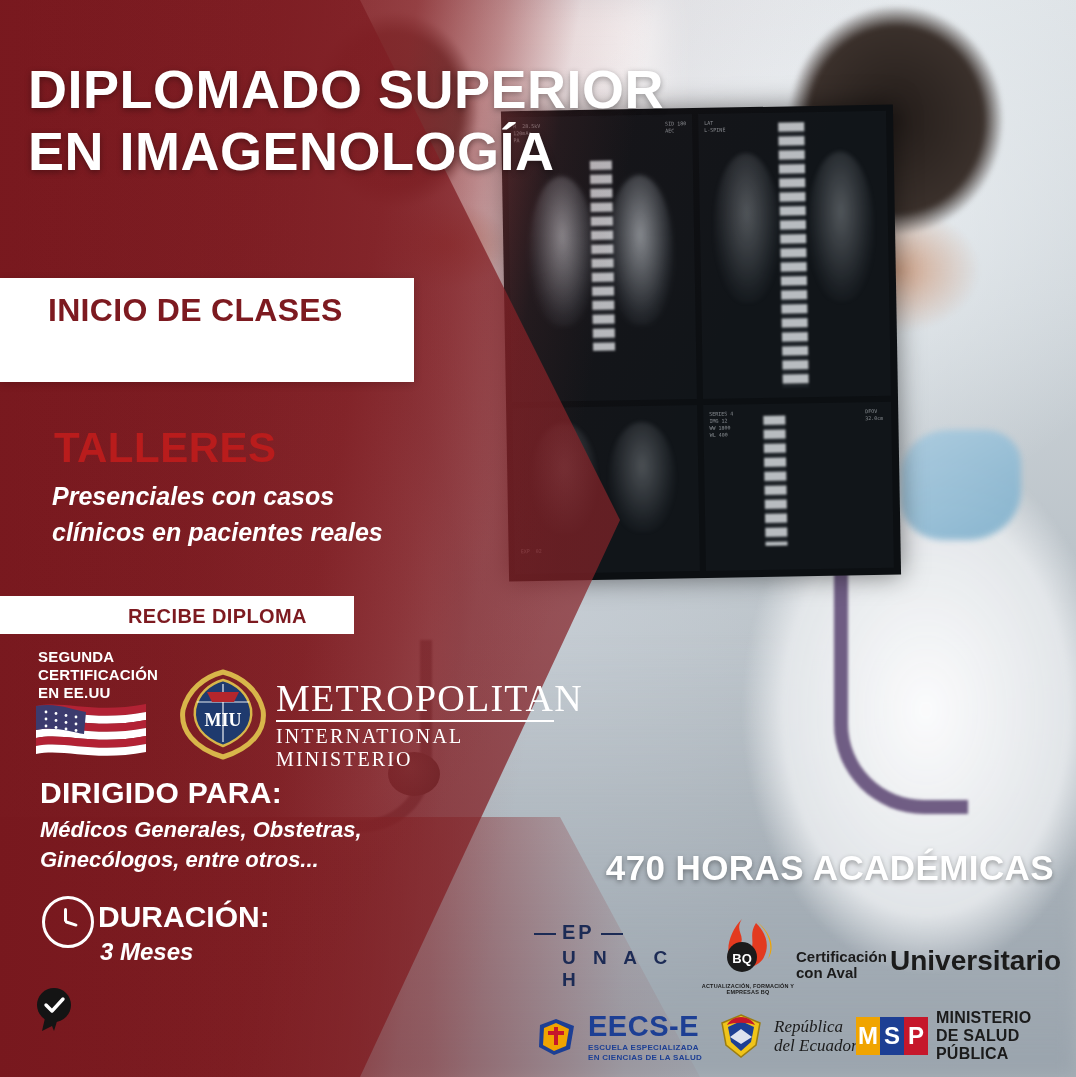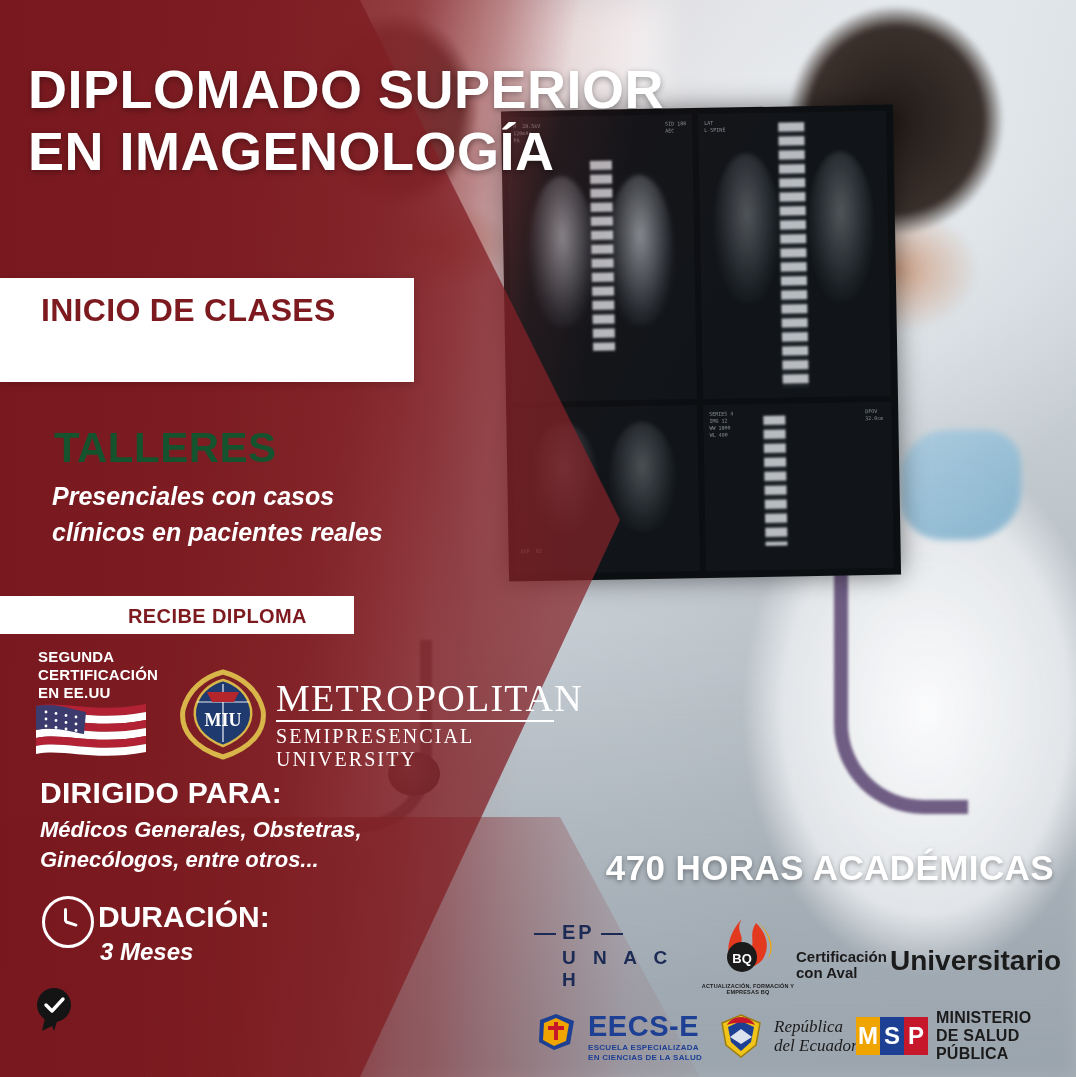--- a/index.html
+++ b/index.html
@@ -173,38 +173,38 @@
   }
   .white-band {
     position: absolute;
     left: 0; top: 278px;
     width: 414px; height: 104px;
     background: #fff;
     box-shadow: 0 2px 8px rgba(0,0,0,0.18);
   }
   .band-l1 {
     position: absolute;
-    left: 41px; top: 292px;
+    left: 48px; top: 292px;
     color: #7d1a20;
     font-size: 32px;
     font-weight: 800;
     letter-spacing: 0.3px;
   }
   .band-l2 {
     position: absolute;
     left: 48px; top: 337px;
     color: #7d1a20;
     font-size: 32px;
     font-weight: 800;
     letter-spacing: 0.3px;
   }
   .talleres {
     position: absolute;
     left: 54px; top: 424px;
-    color: #14532d;
+    color: #b91c1c;
     font-size: 42px;
     font-weight: 800;
     letter-spacing: 0.5px;
   }
   .talleres-sub {
     position: absolute;
     left: 52px; top: 478px;
     color: #fff;
     font-size: 25px;
     font-style: italic;
@@ -406,21 +406,21 @@
     position: absolute;
     left: 94px; top: -4px;
     font-size: 28px;
     font-weight: 800;
     color: #1b1b1b;
     white-space: nowrap;
   }
   .eecs {
     left: 534px; bottom: 14px;
     display: flex;
-    align-items: flex-start;
+    align-items: center;
   }
   .eecs-main {
     font-size: 29px;
     font-weight: 800;
     color: #1d3f94;
     letter-spacing: 0.5px;
   }
   .eecs-sub {
     font-size: 8px;
     font-weight: 700;
@@ -575,21 +575,21 @@
 
   <svg class="metro-shield" viewBox="0 0 98 92">
     <path d="M49 4 C30 9, 14 22, 9 42 C6 62, 20 80, 49 89 C78 80, 92 62, 89 42 C84 22, 68 9, 49 4 Z" fill="none" stroke="#d8b64a" stroke-width="5"></path>
     <path d="M49 12 C35 16, 24 26, 21 41 C19 57, 29 70, 49 78 C69 70, 79 57, 77 41 C74 26, 63 16, 49 12 Z" fill="#1f3a6e" stroke="#d8b64a" stroke-width="2.5"></path>
     <path d="M49 16 L49 74" stroke="#ffffff" stroke-width="2" opacity=".55"></path>
     <path d="M23 34 L75 34" stroke="#ffffff" stroke-width="2" opacity=".45"></path>
     <path d="M33 24 L65 24 L60 34 L38 34 Z" fill="#b4262c"></path>
     <text x="49" y="58" font-family="Liberation Serif, serif" font-size="18" fill="#ffffff" text-anchor="middle" font-weight="bold">MIU</text>
   </svg>
   <div class="metro-name">METROPOLITAN</div>
-  <div class="metro-sub">SEMIPRESENCIAL UNIVERSITY</div>
+  <div class="metro-sub">INTERNATIONAL MINISTERIO</div>
 
   <div class="dirigido">DIRIGIDO PARA:</div>
   <div class="dirigido-sub">
     <div>Médicos Generales, Obstetras,</div>
     <div>Ginecólogos, entre otros...</div>
   </div>
 
   <div class="clock-icon"></div>
   <div class="duracion">DURACIÓN:</div>
   <div class="duracion-sub">3 Meses</div>

